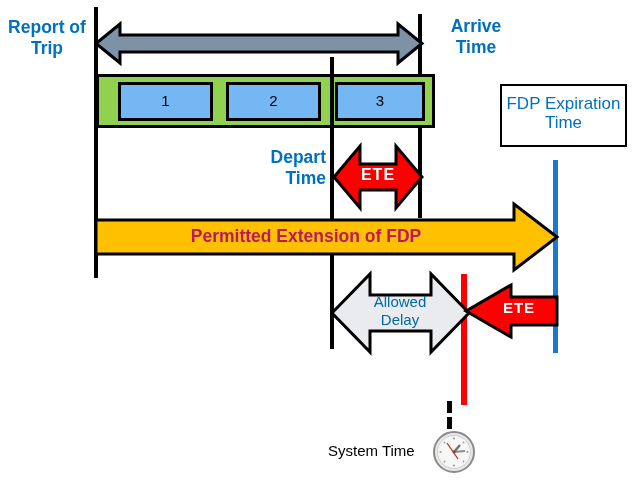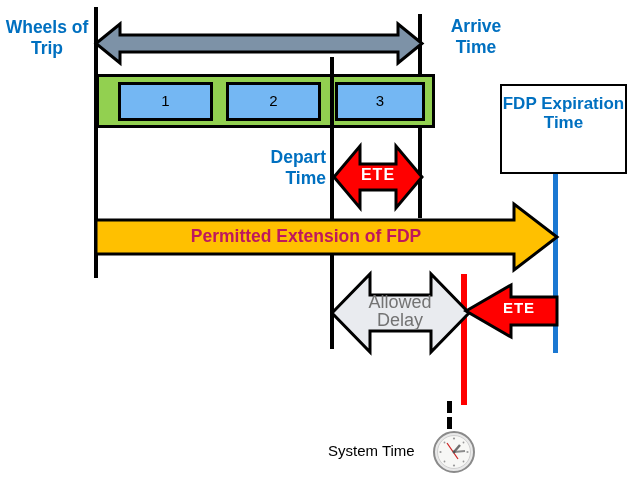--- a/index.html
+++ b/index.html
@@ -13,29 +13,29 @@
   .blue-label{color:var(--label-blue);font-weight:bold;font-size:17.5px;line-height:21px;}
   .arrow-label{font-weight:bold;text-align:center;}
   .white-text{color:#fff;}
   #report-label{left:0px;top:17px;width:94px;text-align:center;z-index:7;}
   #arrive-label{left:431px;top:16px;width:90px;text-align:center;z-index:7;}
   #depart-label{left:238px;top:147px;width:88px;text-align:right;z-index:7;}
   #fdp-label{left:94px;top:32px;width:330px;font-size:17.5px;z-index:6;}
   #permitted-label{left:96px;top:226px;width:420px;font-size:17.5px;color:#be185d;z-index:6;}
   #ete1-label{left:332px;top:166px;width:92px;font-size:16px;z-index:6;letter-spacing:1px;}
   #ete2-label{left:490px;top:299px;width:58px;font-size:15px;z-index:7;letter-spacing:1px;}
-  #allowed-label{left:359px;top:293px;width:82px;font-size:18px;font-weight:400;color:#737373;
+  #allowed-label{left:359px;top:293px;width:82px;font-size:15px;font-weight:400;color:#0369a1;
                  text-align:center;line-height:18px;z-index:6;}
   #wheels-label{left:210px;top:366px;width:249px;text-align:right;white-space:nowrap;
                 color:var(--ete-red);font-weight:bold;font-size:17.5px;z-index:7;}
   #system-label{left:328px;top:442px;width:100px;text-align:left;color:#000;
                 font-size:15px;z-index:7;}
   #expiration-box{
-    left:500px;top:84px;width:127px;height:90px;background:#fff;border:2px solid #000;
-    z-index:8;color:var(--label-blue);font-weight:bold;font-size:17px;line-height:19px;
+    left:500px;top:84px;width:127px;height:63px;background:#fff;border:2px solid #000;
+    z-index:8;color:var(--label-blue);font-weight:normal;font-size:17px;line-height:19px;
     text-align:center;padding-top:8px;
   }
   #report-line{left:94px;top:7px;width:4px;height:271px;z-index:4;}
   #arrive-line{left:418px;top:14px;width:4px;height:204px;z-index:1;}
   #depart-line{left:330px;top:57px;width:4px;height:292px;z-index:4;}
   #red-line{left:461px;top:274px;width:6px;height:131px;background:var(--ete-red);z-index:5;}
   #blue-line{left:553px;top:160px;width:5px;height:193px;background:var(--expiration-line-blue);z-index:2;}
   #dashed-line{
     left:447px;top:401px;width:5px;height:30px;z-index:5;
     background:repeating-linear-gradient(to bottom,#000 0 12px,transparent 12px 16px);
@@ -94,21 +94,21 @@
   <svg class="shape" id="allowed-arrow" width="141" height="84">
     <polygon points="2,42 40,3 40,24 101,24 101,3 139,42 101,81 101,60 40,60 40,81" style="fill:var(--allowed-delay-gray);stroke:#000;stroke-width:3;stroke-linejoin:miter;"></polygon>
   </svg>
   <div class="lbl" id="allowed-label">Allowed Delay</div>
 
   <svg class="shape" id="ete2-arrow" width="95" height="56">
     <polygon points="2,28 47,2 47,14 93,14 93,42 47,42 47,54" style="fill:var(--ete-red);stroke:#000;stroke-width:3;stroke-linejoin:miter;"></polygon>
   </svg>
   <div class="lbl arrow-label white-text" id="ete2-label">ETE</div>
 
-  <div class="lbl blue-label" id="report-label">Wheels of Trip</div>
+  <div class="lbl blue-label" id="report-label">Report of Trip</div>
   <div class="lbl blue-label" id="arrive-label">Arrive Time</div>
   <div class="lbl blue-label" id="depart-label">Depart Time</div>
   <div class="lbl" id="expiration-box">FDP Expiration Time</div>
   <div class="lbl" id="system-label">System Time</div>
 
   <svg class="shape" id="clock" width="44" height="44">
     <circle cx="22" cy="22" r="20" fill="#e9e9e9" stroke="#8a8a8a" stroke-width="2"></circle>
     <circle cx="22" cy="22" r="16.5" fill="#f7f7f5" stroke="#cfcfcf" stroke-width="1"></circle>
     <g fill="#9a9a9a">
       <circle cx="22" cy="8.5" r="1.1"></circle>

